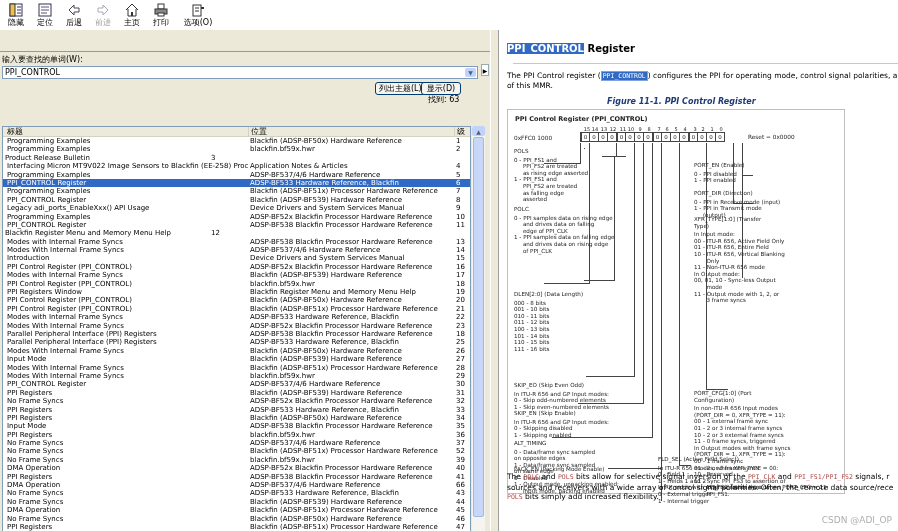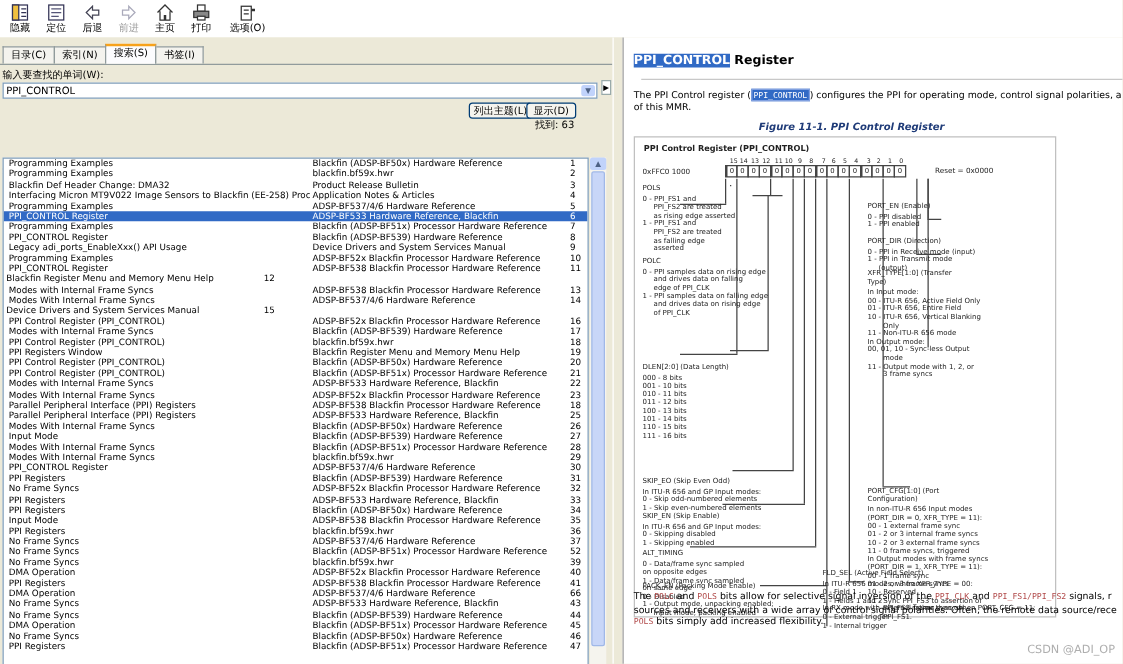--- a/index.html
+++ b/index.html
@@ -121,55 +121,53 @@
           <rect x="2" y="2" width="8" height="11" fill="#fff" stroke="#333"></rect>
           <path d="M4 5h4M4 8h4" stroke="#333"></path>
           <rect x="10" y="4" width="3" height="2" fill="#333"></rect>
         </svg>
     </div>
     <span class="tb-lbl">选项(O)</span>
   </div>
 </div>
 
 <div class="left">
-  <div class="tabs">
-    <div class="tab">目录(C)</div>
-    <div class="tab">索引(N)</div>
-    <div class="tab active">搜索(S)</div>
-    <div class="tab">书签(I)</div>
-  </div>
   <div class="panel">
     <div class="lbl" style="left:2px;top:2px;">输入要查找的单词(W):</div>
     <div class="combo">
       <span>PPI_CONTROL</span>
       <div class="combo-arrow">▼</div>
     </div>
     <div class="side-arrow">▶</div>
     <div class="btn" style="left:375px;top:30px;">列出主题(L)</div>
     <div class="btn" style="left:421px;top:30px;width:40px;text-align:center;">显示(D)</div>
     <div class="lbl" style="left:428px;top:42px;">
       <span>找到:</span>
       <span>63</span>
     </div>
     <div class="lbl" style="left:2px;top:78px;">选择主题(T):</div>
 
     <div class="list">
+      <div class="list-head">
+        <div class="col-t">标题</div>
+        <div class="col-l">位置</div>
+        <div class="col-r">级</div>
+      </div>
       <div id="rows">
           <div class="row">
             <div class="c1">Programming Examples</div>
             <div class="c2">Blackfin (ADSP-BF50x) Hardware Reference</div>
             <div class="c3">1</div>
           </div>
           <div class="row">
             <div class="c1">Programming Examples</div>
             <div class="c2">blackfin.bf59x.hwr</div>
             <div class="c3">2</div>
           </div>
           <div class="row">
-            <div class="c1">Blackfin Def Header Change: DMA32</div>
             <div class="c2">Product Release Bulletin</div>
             <div class="c3">3</div>
           </div>
           <div class="row">
             <div class="c1">Interfacing Micron MT9V022 Image Sensors to Blackfin (EE-258) Processors</div>
             <div class="c2">Application Notes &amp; Articles</div>
             <div class="c3">4</div>
           </div>
           <div class="row">
             <div class="c1">Programming Examples</div>
@@ -214,20 +212,21 @@
             <div class="c1">Modes with Internal Frame Syncs</div>
             <div class="c2">ADSP-BF538 Blackfin Processor Hardware Reference</div>
             <div class="c3">13</div>
           </div>
           <div class="row">
             <div class="c1">Modes With Internal Frame Syncs</div>
             <div class="c2">ADSP-BF537/4/6 Hardware Reference</div>
             <div class="c3">14</div>
           </div>
           <div class="row">
+            <div class="c1">Introduction</div>
             <div class="c2">Device Drivers and System Services Manual</div>
             <div class="c3">15</div>
           </div>
           <div class="row">
             <div class="c1">PPI Control Register (PPI_CONTROL)</div>
             <div class="c2">ADSP-BF52x Blackfin Processor Hardware Reference</div>
             <div class="c3">16</div>
           </div>
           <div class="row">
             <div class="c1">Modes with Internal Frame Syncs</div>

